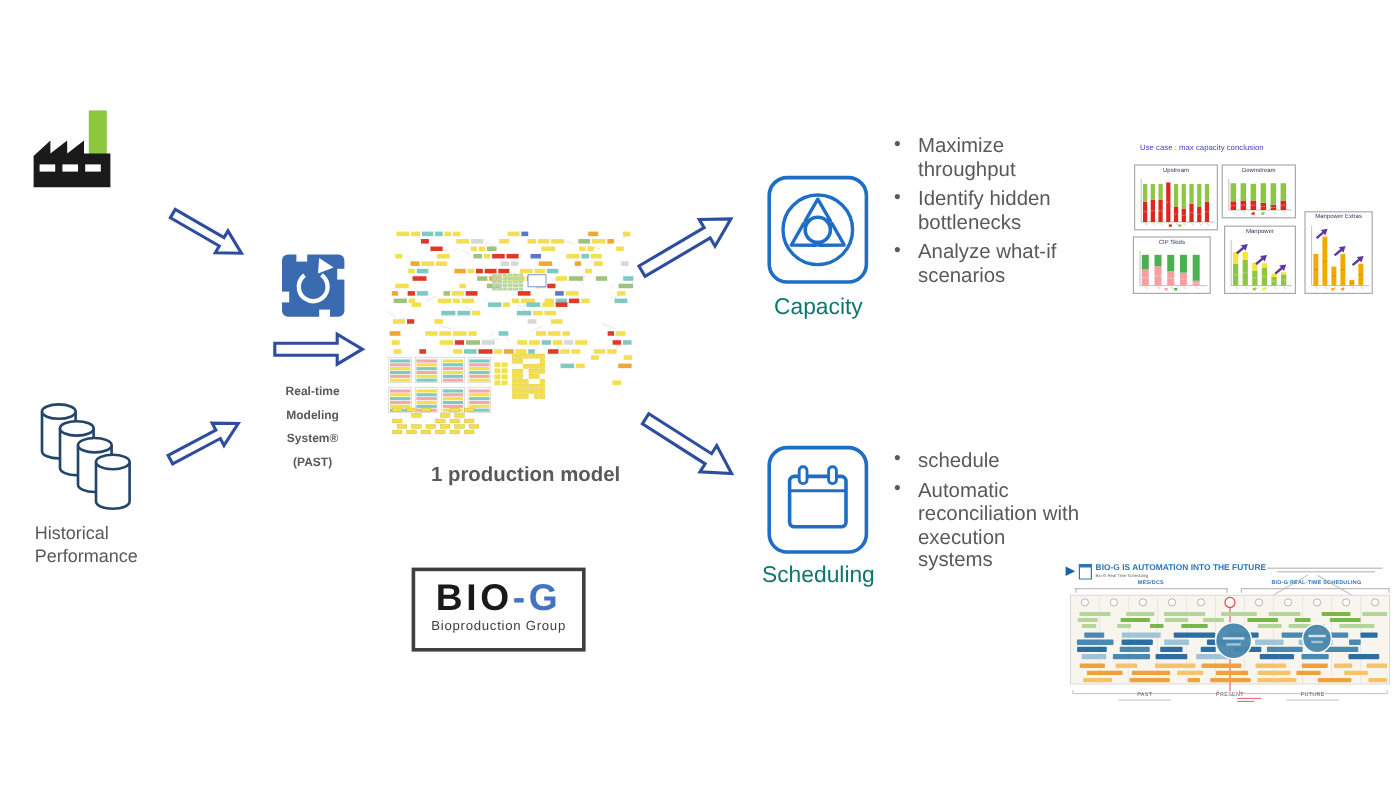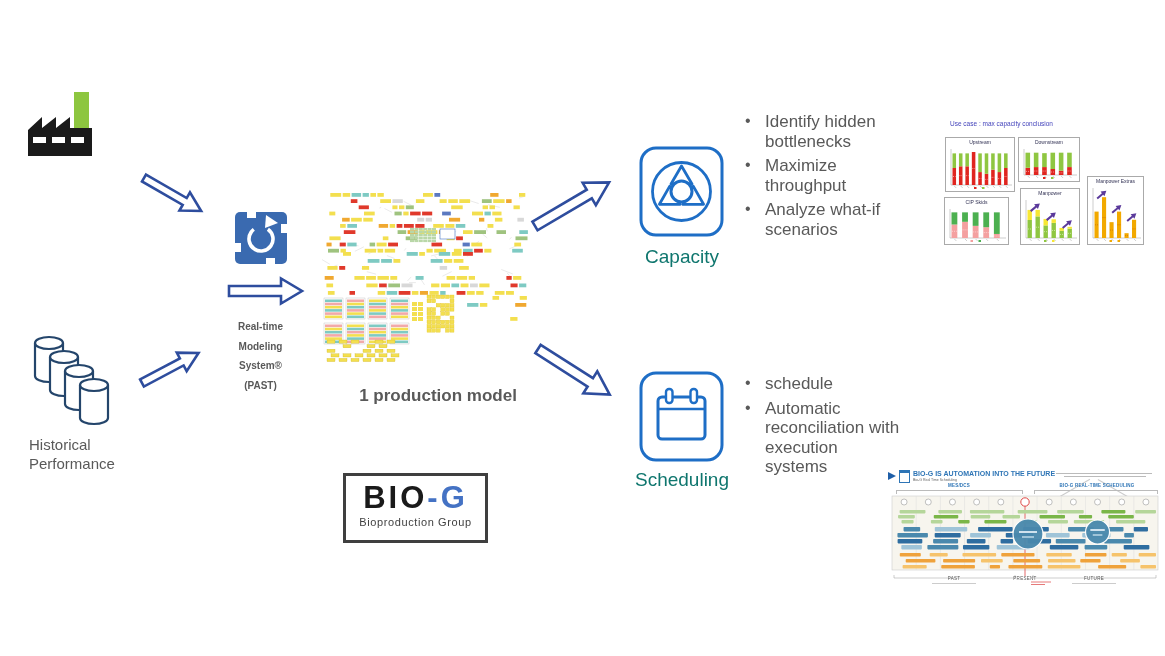--- a/index.html
+++ b/index.html
@@ -483,26 +483,26 @@
       <g transform="rotate(-120 43.5 46.5)">
           <polygon points="43.5,21 33,39 54,39"></polygon>
         </g>
     </g>
     <circle cx="43.5" cy="46.5" r="10.5" fill="#fff" stroke="#1e6ec6" stroke-width="3"></circle>
   </svg>
   <div class="out-label" style="left:616px;top:246px">Capacity</div>
 
   <div class="bullets" style="left:742px;top:112px;width:200px;">
     <div class="bullet">
+      <div class="bl">Maximize</div>
+      <div class="bl">throughput</div>
+    </div>
+    <div class="bullet">
       <div class="bl">Identify hidden</div>
       <div class="bl">bottlenecks</div>
-    </div>
-    <div class="bullet">
-      <div class="bl">Maximize</div>
-      <div class="bl">throughput</div>
     </div>
     <div class="bullet">
       <div class="bl">Analyze what-if</div>
       <div class="bl">scenarios</div>
     </div>
   </div>
 
   <svg class="abs" style="left:638px;top:370px" width="87" height="93" viewBox="0 0 87 93">
     <rect x="3" y="3" width="81" height="87" rx="15" fill="#fff" stroke="#1e6ec6" stroke-width="3"></rect>
     <rect x="20" y="27" width="47" height="42" rx="4" fill="#fff" stroke="#1e6ec6" stroke-width="3"></rect>

